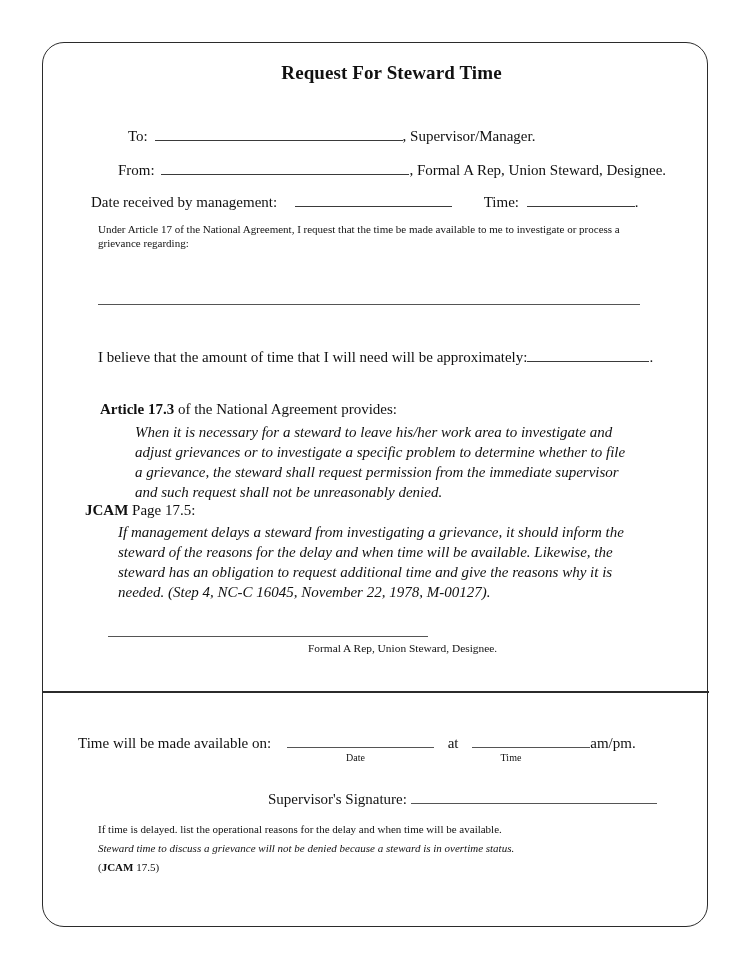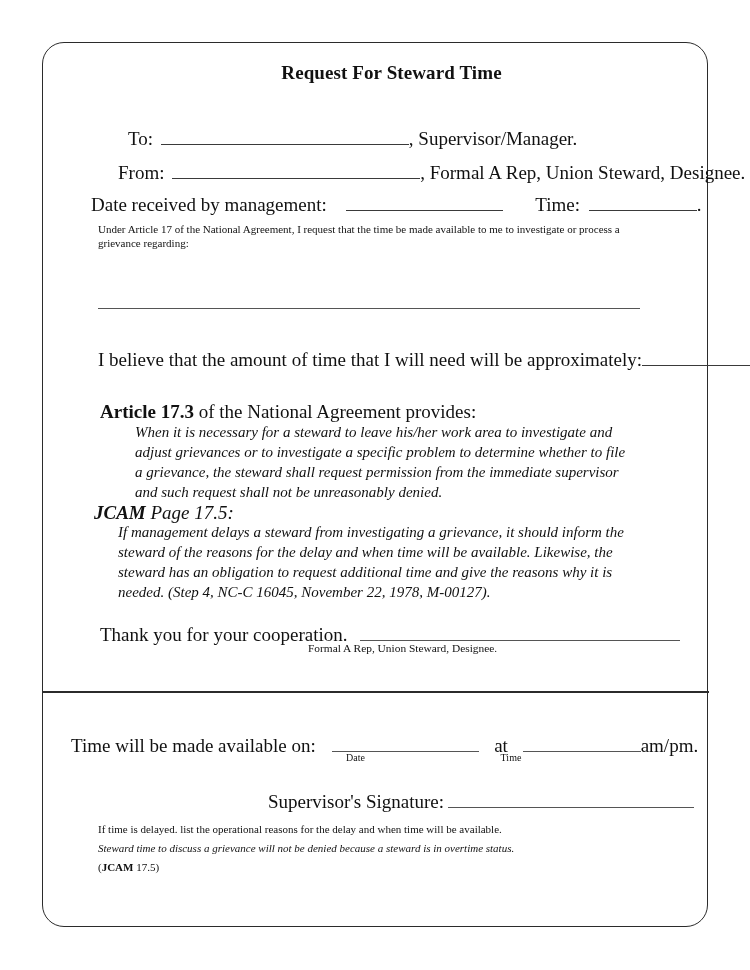--- a/index.html
+++ b/index.html
@@ -56,21 +56,21 @@
     top: 62px;
     text-align: center;
     font-size: 19px;
     font-weight: bold;
     letter-spacing: 0.1px;
     margin-left: 33px;
   }
 
   .row {
     position: absolute;
-    font-size: 19px;
+    font-size: 15px;
     line-height: 1.18;
     white-space: nowrap;
   }
 
   .para {
     position: absolute;
     font-size: 11px;
     line-height: 1.3;
   }
 
@@ -128,35 +128,34 @@
 <div class="row" style="left:98px; top:347px;">
   <span>I believe that the amount of time that I will need will be approximately:</span><span class="rule" style="width:122px;"></span><span>.</span>
 </div>
 
 <div class="row" style="left:100px; top:401px;">
   <span class="b">Article 17.3</span><span> of the National Agreement provides:</span>
 </div>
 
 <div class="para indent-quote" style="left:135px; top:422px; width:500px;">When it is necessary for a steward to leave his/her work area to investigate and adjust grievances or to investigate a specific problem to determine whether to file a grievance, the steward shall request permission from the immediate supervisor and such request shall not be unreasonably denied.</div>
 
-<div class="row" style="left:94px; top:502px;font-style:italic;">
+<div class="row" style="left:85px; top:502px;">
   <span class="b">JCAM</span><span> Page 17.5:</span>
 </div>
 
 <div class="para indent-quote" style="left:118px; top:522px; width:508px;">If management delays a steward from investigating a grievance, it should inform the steward of the reasons for the delay and when time will be available. Likewise, the steward has an obligation to request additional time and give the reasons why it is needed. (Step 4, NC-C 16045, November 22, 1978, M-00127).</div>
 
 <div class="row" style="left:100px; top:622px;">
-  <span>Thank you for your cooperation.</span>
   <span class="rule rule-thin" style="width:320px; margin-left:8px;"></span>
 </div>
 <div class="tiny-caption" style="position:absolute; left:308px; top:642px; width:320px;">Formal A Rep, Union Steward, Designee.</div>
 
 <div class="section-divider"></div>
 
-<div class="row" style="left:71px; top:733px;">
+<div class="row" style="left:78px; top:733px;">
   <span>Time will be made available on:</span>
   <span class="rule rule-thin" style="width:147px; margin-left:12px;"></span>
   <span style="margin-left:10px;">at</span>
   <span class="rule rule-thin" style="width:118px; margin-left:10px;"></span><span>am/pm.</span>
 </div>
 <div class="label-caption" style="position:absolute; left:282px; top:752px; width:147px;">Date</div>
 <div class="label-caption" style="position:absolute; left:452px; top:752px; width:118px;">Time</div>
 
 <div class="row" style="left:268px; top:789px;">
   <span>Supervisor's Signature:</span><span class="rule rule-thin" style="width:246px; margin-left:4px;"></span>

